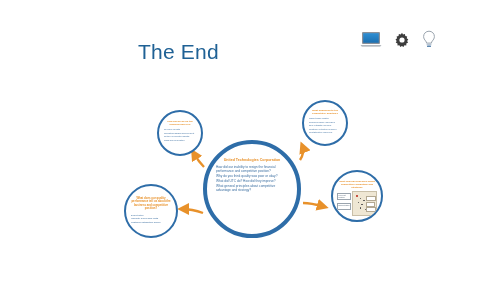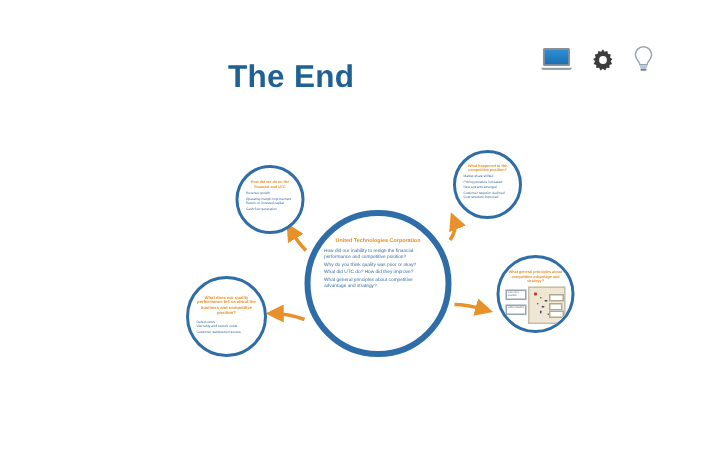--- a/index.html
+++ b/index.html
@@ -17,24 +17,24 @@
   #canvas {
     position: absolute;
     inset: 0;
     width: 480px;
     height: 300px;
   }
 
   
   #slide-title {
     position: absolute;
-    left: 152px;
+    left: 138px;
     top: 40px;
     font-size: 21px;
-    font-weight: bold;
+    font-weight: normal;
     color: #1F6195;
     letter-spacing: 0.2px;
     white-space: nowrap;
   }
 
   
   #toolbar {
     position: absolute;
     right: 44px;
     top: 30px;

